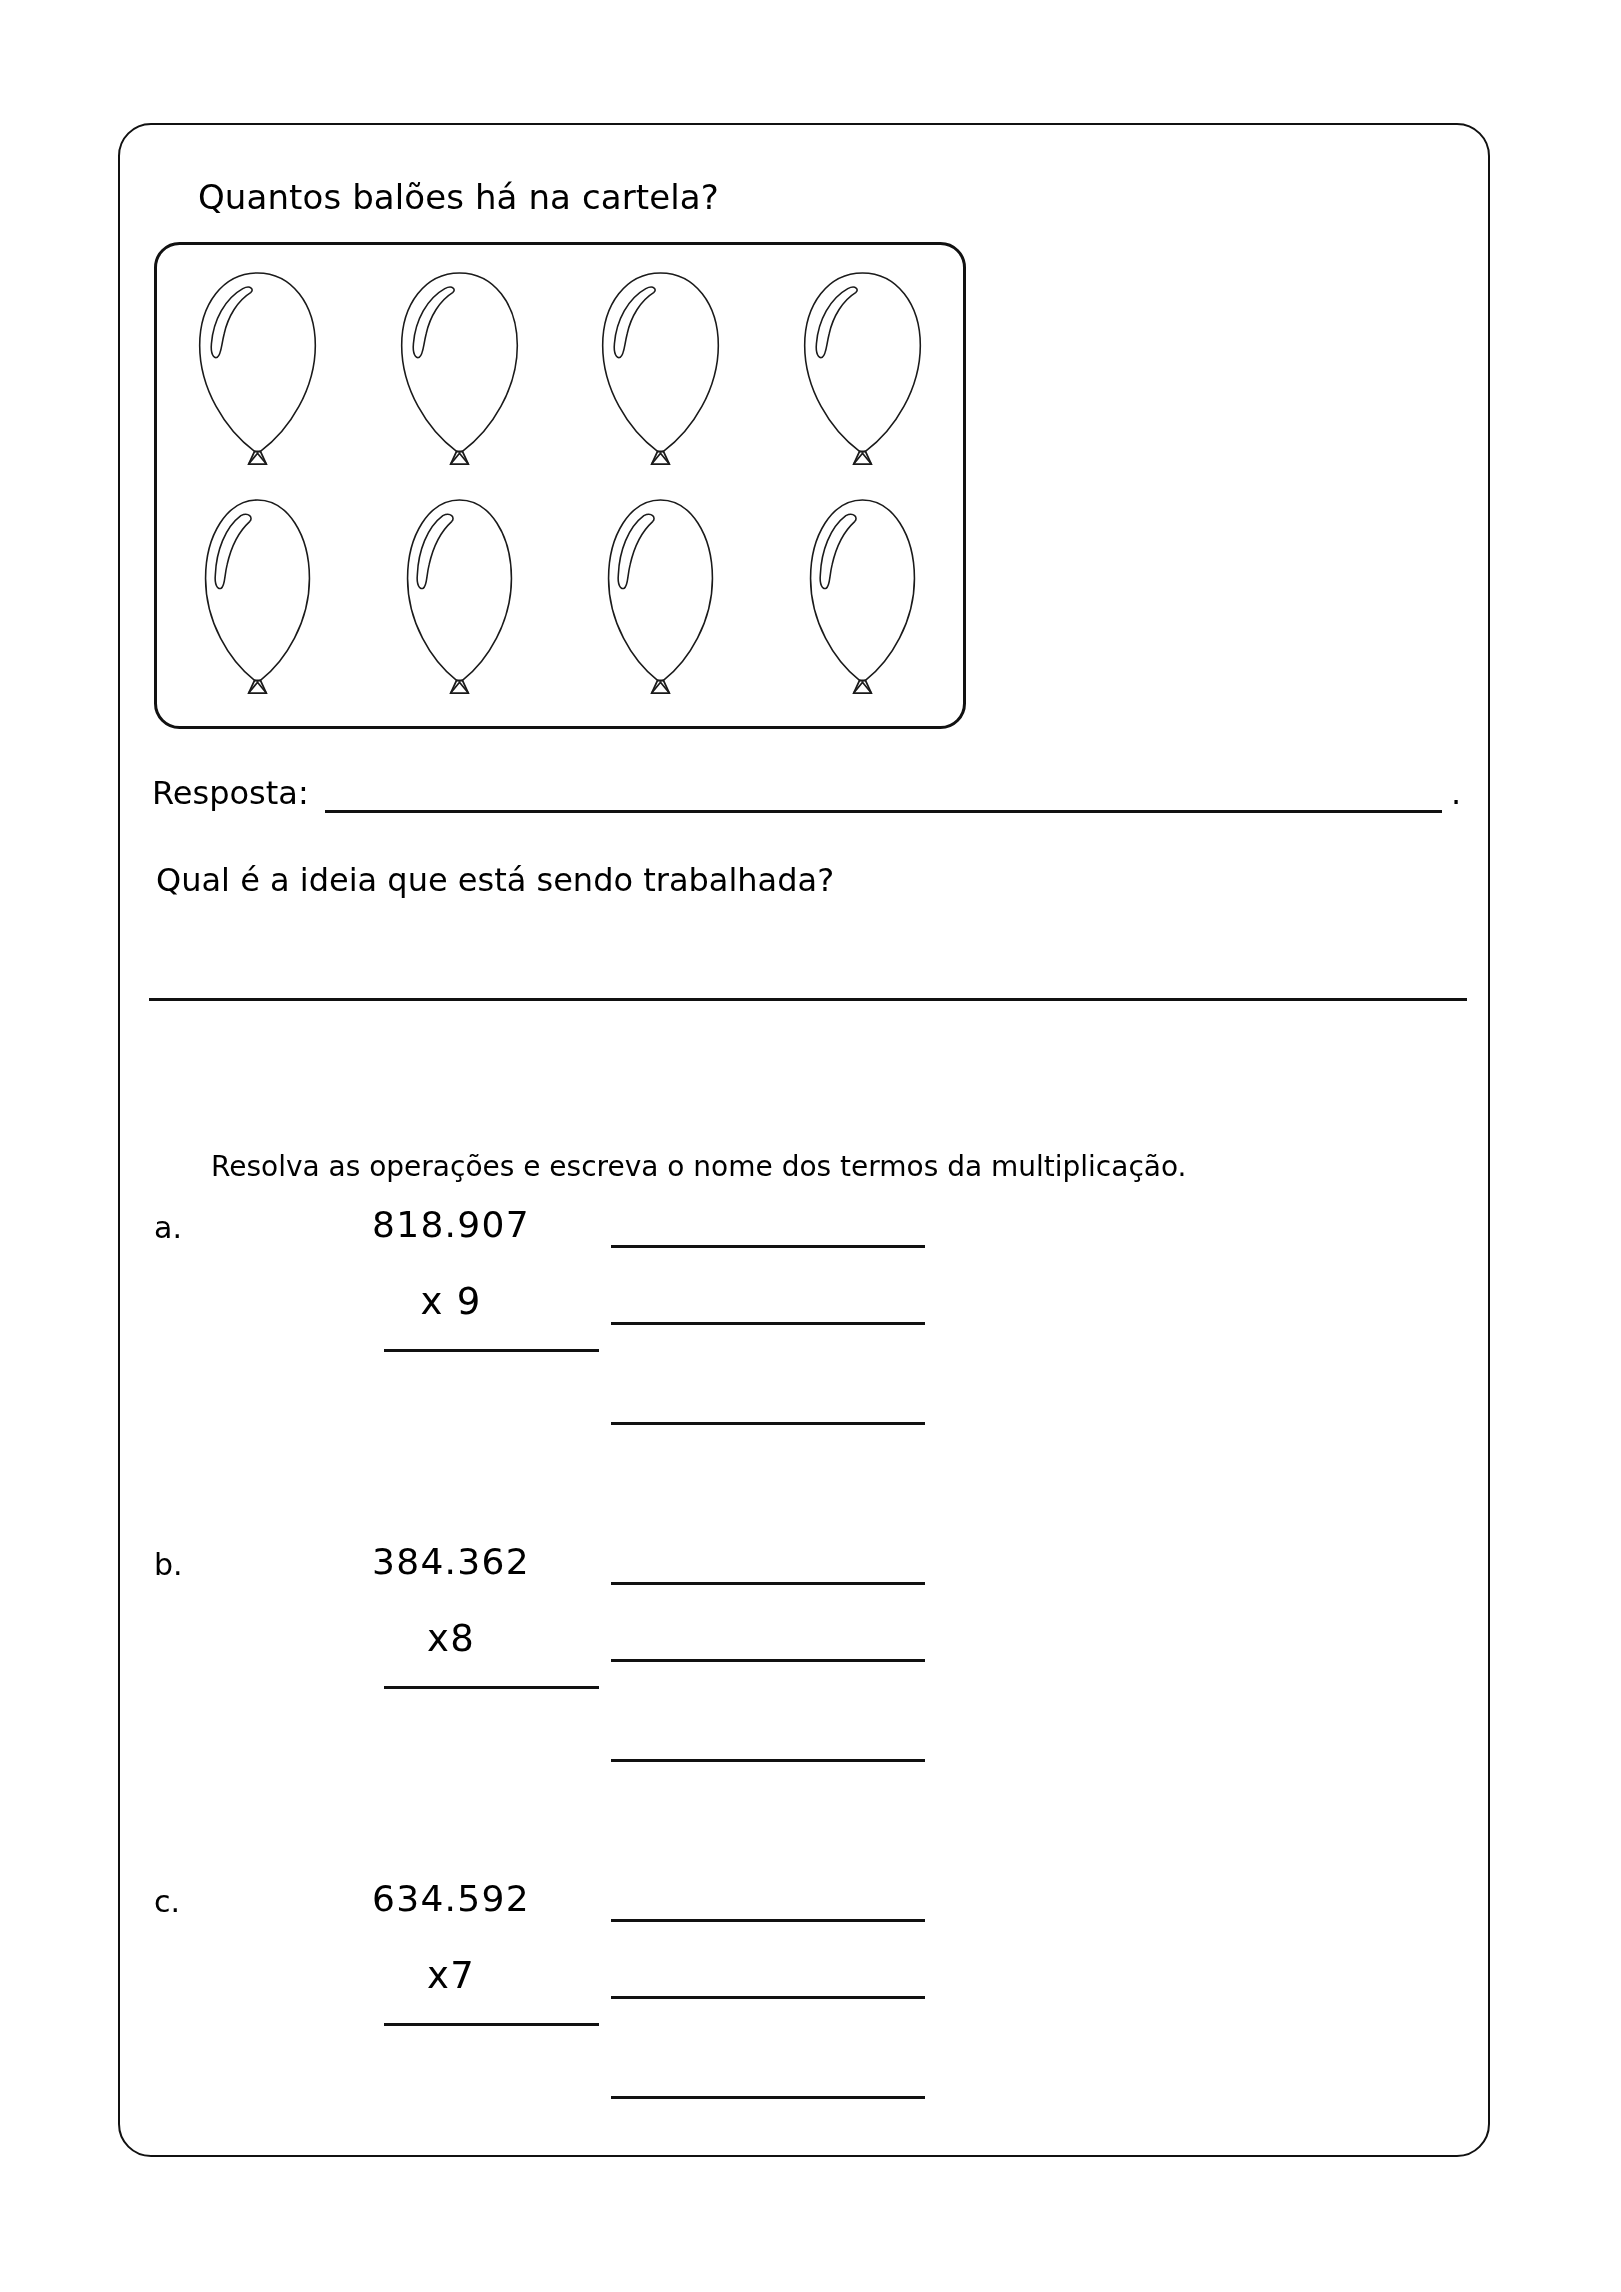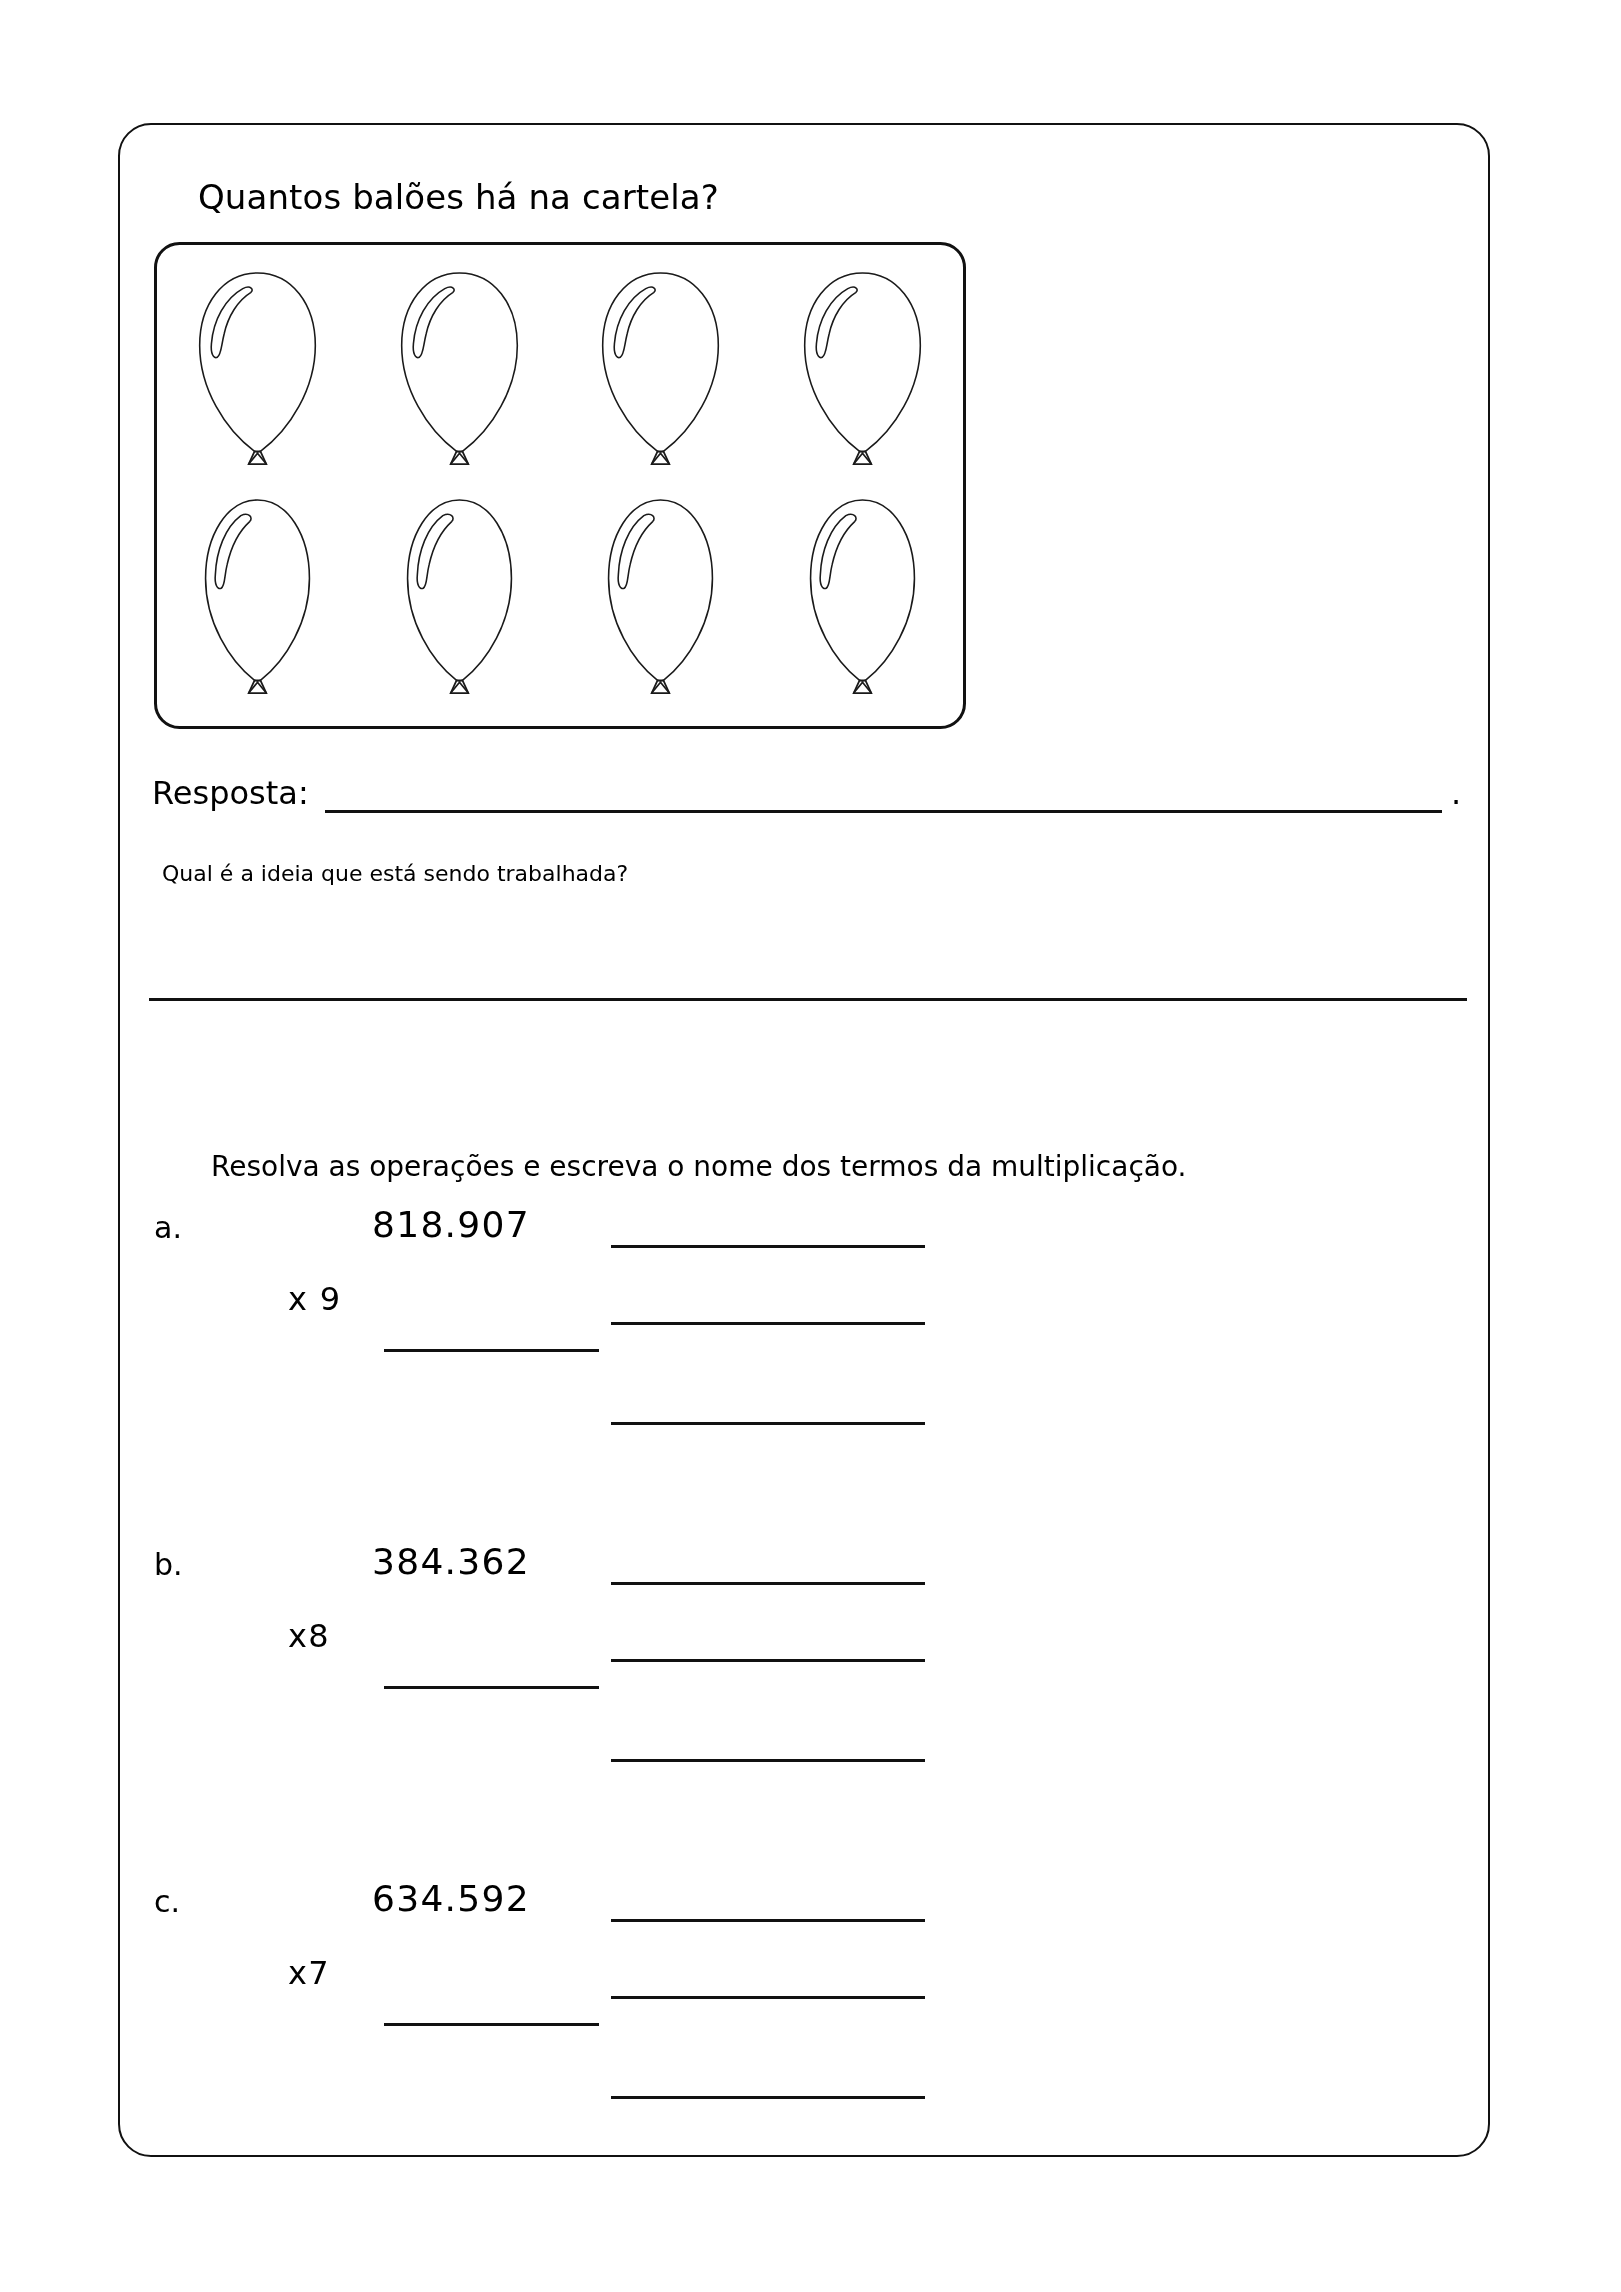--- a/index.html
+++ b/index.html
@@ -104,23 +104,23 @@
   #resposta-period {
     position: absolute;
     left: 1299px;
     top: 0;
     font-size: 32px;
   }
 
   
   #q2-title {
     position: absolute;
-    left: 162px;
+    left: 156px;
     top: 861px;
-    font-size: 22px;
+    font-size: 32px;
     white-space: nowrap;
   }
   #q2-rule {
     position: absolute;
     left: 149px;
     top: 998px;
     width: 1318px;
     height: 0;
     border-top: 3.9px solid #111111;
   }
@@ -155,25 +155,25 @@
     position: absolute;
     left: 186px;
     top: 0;
     width: 294px;
     text-align: center;
     font-size: 36px;
     letter-spacing: 1.3px;
   }
   .operand-bottom {
     position: absolute;
-    left: 170px;
+    left: 186px;
     top: 76px;
     width: 294px;
-    text-align: left;
-    font-size: 32px;
+    text-align: center;
+    font-size: 37px;
     letter-spacing: 1.3px;
   }
   
   .op-rule {
     position: absolute;
     left: 266px;
     top: 145px;
     width: 215px;
     height: 0;
     border-top: 3.9px solid #111111;

